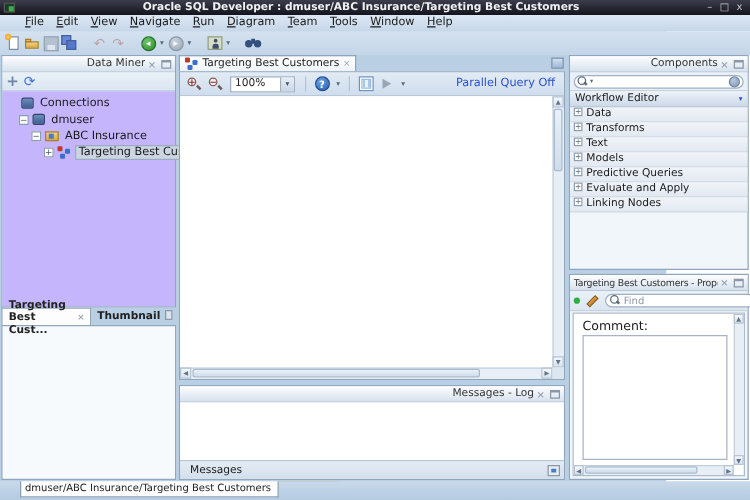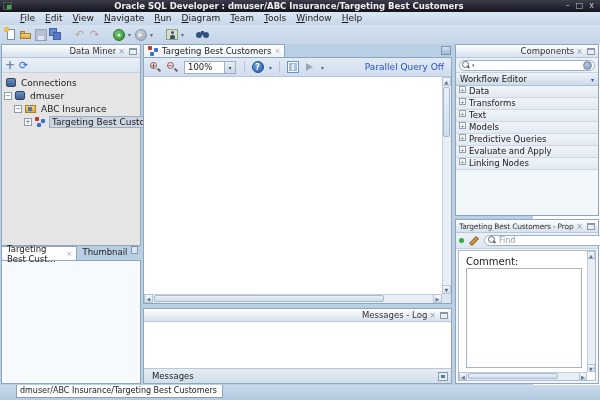--- a/index.html
+++ b/index.html
@@ -65,39 +65,39 @@
   .phdr .t { flex:1; white-space:nowrap; overflow:hidden; }
   .phdr .x { color:#8a98a8; font-size:8px; padding:0 2px; }
   .phdr .restore { width:8px; height:7px; border:1px solid #8a98a8; border-top:2px solid #8a98a8; margin-left:2px; }
 
   
   .dataminer { left:1px; top:44px; width:140px; height:202px; }
   .dm-toolbar { height:15px; display:flex; align-items:center; gap:4px; padding-left:3px;
     background:linear-gradient(#eaf1f8,#dbe6f1); border-bottom:1px solid #c5d2e0; }
   .ic-plus { font-size:12px; font-weight:bold; color:#7187a5; line-height:13px; }
   .ic-refresh { font-size:11px; color:#3a6fd0; line-height:13px; }
-  .tree { background:#e5e5e5; height:calc(100% - 28px); padding-top:3px; }
+  .tree { background:#c4b5fd; height:calc(100% - 28px); padding-top:3px;padding-left:11px; }
   .trow { display:flex; align-items:center; height:13px; gap:3px; white-space:nowrap; }
   .expander { width:8px; height:8px; border:1px solid #8a9ab0; background:#fff; font-size:7px; line-height:6px;
     text-align:center; color:#4a5a6e; flex:none; }
   .tlabel { font-size:9px; color:#1a1a1a; padding:0 2px; }
   .tlabel.sel { background:#ccd6e3; border:1px solid #9cadc2; }
   .ic-conn { width:10px; height:9px; background:linear-gradient(#6c8fc0,#3d5e8e); border:1px solid #2d4668; border-radius:2px; flex:none; }
   .ic-proj { position:relative; width:11px; height:9px; flex:none; }
   .ic-proj .b { position:absolute; left:0; top:1px; width:11px; height:8px; background:linear-gradient(#f6d27c,#e0a83c); border:1px solid #a7802e; }
   .ic-proj .q { position:absolute; left:3px; top:3px; width:4px; height:4px; background:#4a7ac0; }
   .ic-flow { position:relative; width:11px; height:10px; flex:none; }
   .ic-flow i { position:absolute; width:4px; height:4px; border-radius:1px; }
   .ic-flow i:nth-child(1) { left:0; top:0; background:#c0392b; }
   .ic-flow i:nth-child(2) { left:6px; top:2px; background:#3a6fd0; }
   .ic-flow i:nth-child(3) { left:2px; top:6px; background:#3a6fd0; }
 
   
   .leftdock { position:absolute; left:1px; top:246px; width:140px; height:138px; }
-  .ld-tabs { height:14px; display:flex; align-items:flex-start; }
+  .ld-tabs { height:14px; display:flex; align-items:center;font-weight:bold; }
   .ld-tab { font-size:8.5px; padding:1px 4px 1px 5px; color:#222; display:flex; align-items:center; gap:3px; }
   .ld-tab.active { background:#fdfdfd; border:1px solid #8fa6bd; border-bottom:none; height:14px; }
   .ld-tab .tx { color:#9aa8b8; font-size:7px; }
   .ld-min { margin-left:auto; width:9px; height:8px; border:1px solid #8a98a8; background:#dde6f0; margin-right:3px; margin-bottom:2px; }
   .ld-body { height:calc(100% - 14px); background:#f7fafd; border:1px solid #8fa6bd; }
 
   
   .editor-tabbar { position:absolute; left:143px; top:44px; width:309px; height:13px; display:flex; align-items:flex-end; }
   .etab { background:linear-gradient(#ffffff,#eef3f9); border:1px solid #8fa6bd; border-bottom:none;
     height:13px; display:flex; align-items:center; gap:3px; padding:0 4px; font-size:8.5px; }

